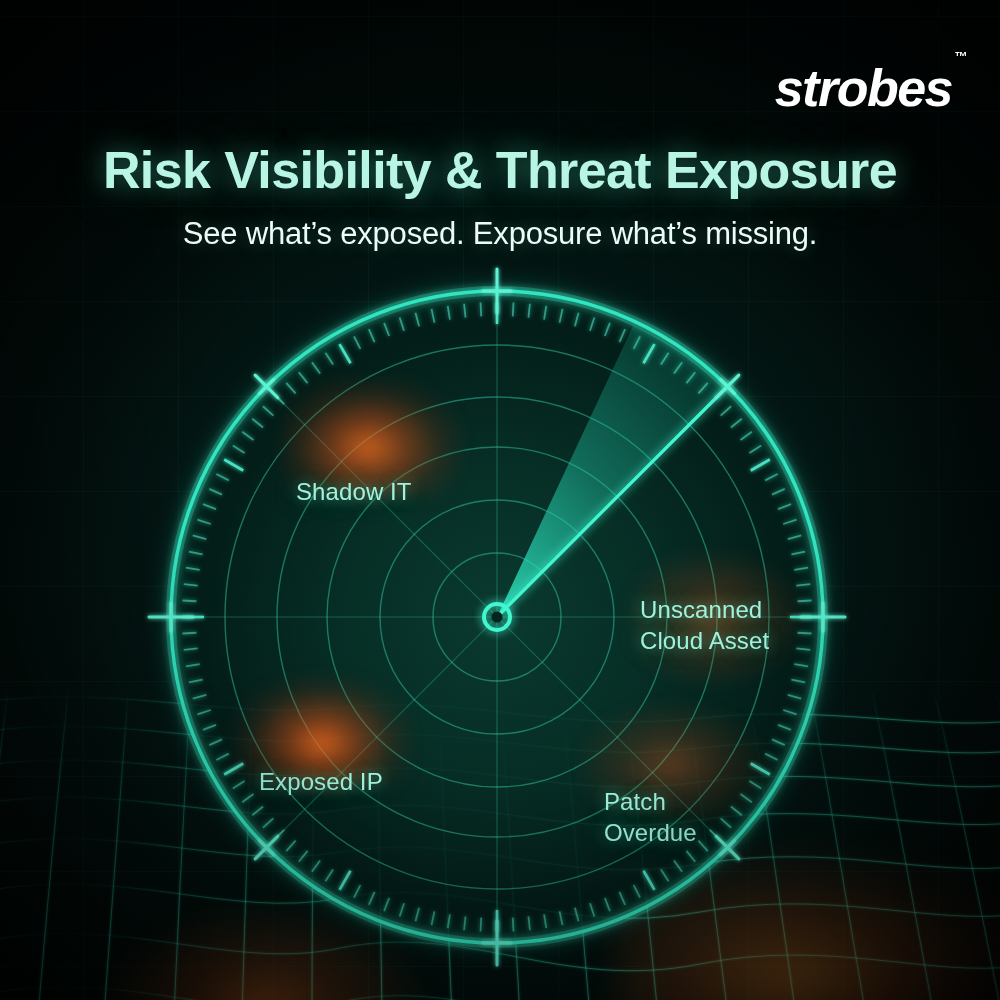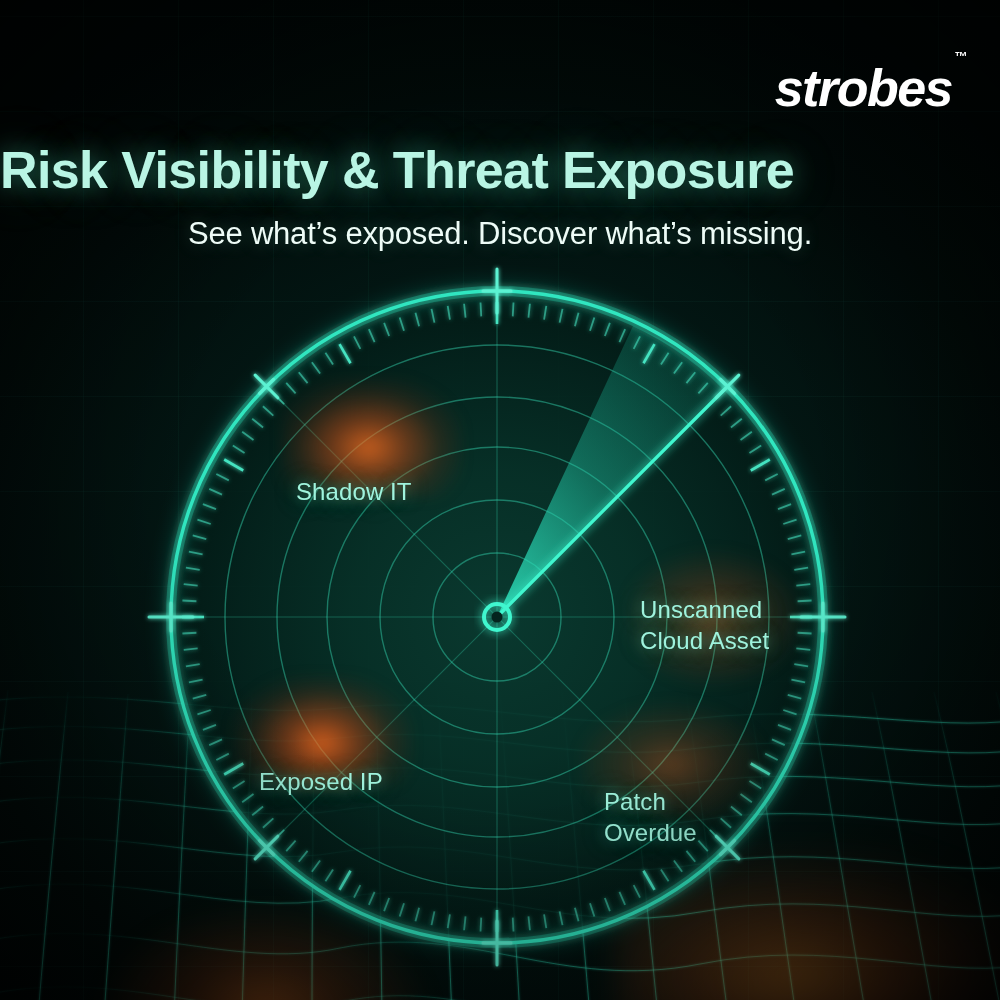--- a/index.html
+++ b/index.html
@@ -79,21 +79,21 @@
   .logo .tm {
     position: absolute;
     top: -12px; right: -15px;
     font-size: 13px;
     font-weight: 700;
     letter-spacing: 0;
   }
   .title {
     position: absolute;
     left: 0; right: 0; top: 140px;
-    text-align: left;
+    text-align: center;
     color: #b9f5e4;
     font-size: 52px;
     font-weight: 700;
     letter-spacing: -0.6px;
     text-shadow: 0 0 26px rgba(90,235,195,0.45), 0 0 60px rgba(60,220,180,0.22);
   }
   .subtitle {
     position: absolute;
     left: 0; right: 0; top: 216px;
     text-align: center;
@@ -424,15 +424,15 @@
   <div class="r-label lbl-patch">Patch
 Overdue</div>
 
   <div class="bg-vignette"></div>
 
   <div class="logo">
     <span>strobes</span>
     <span class="tm">™</span>
   </div>
   <div class="title">Risk Visibility &amp; Threat Exposure</div>
-  <div class="subtitle">See what’s exposed. Discover what’s missing.</div>
+  <div class="subtitle">See what’s exposed. Exposure what’s missing.</div>
 
 </div>
 
 </body></html>

